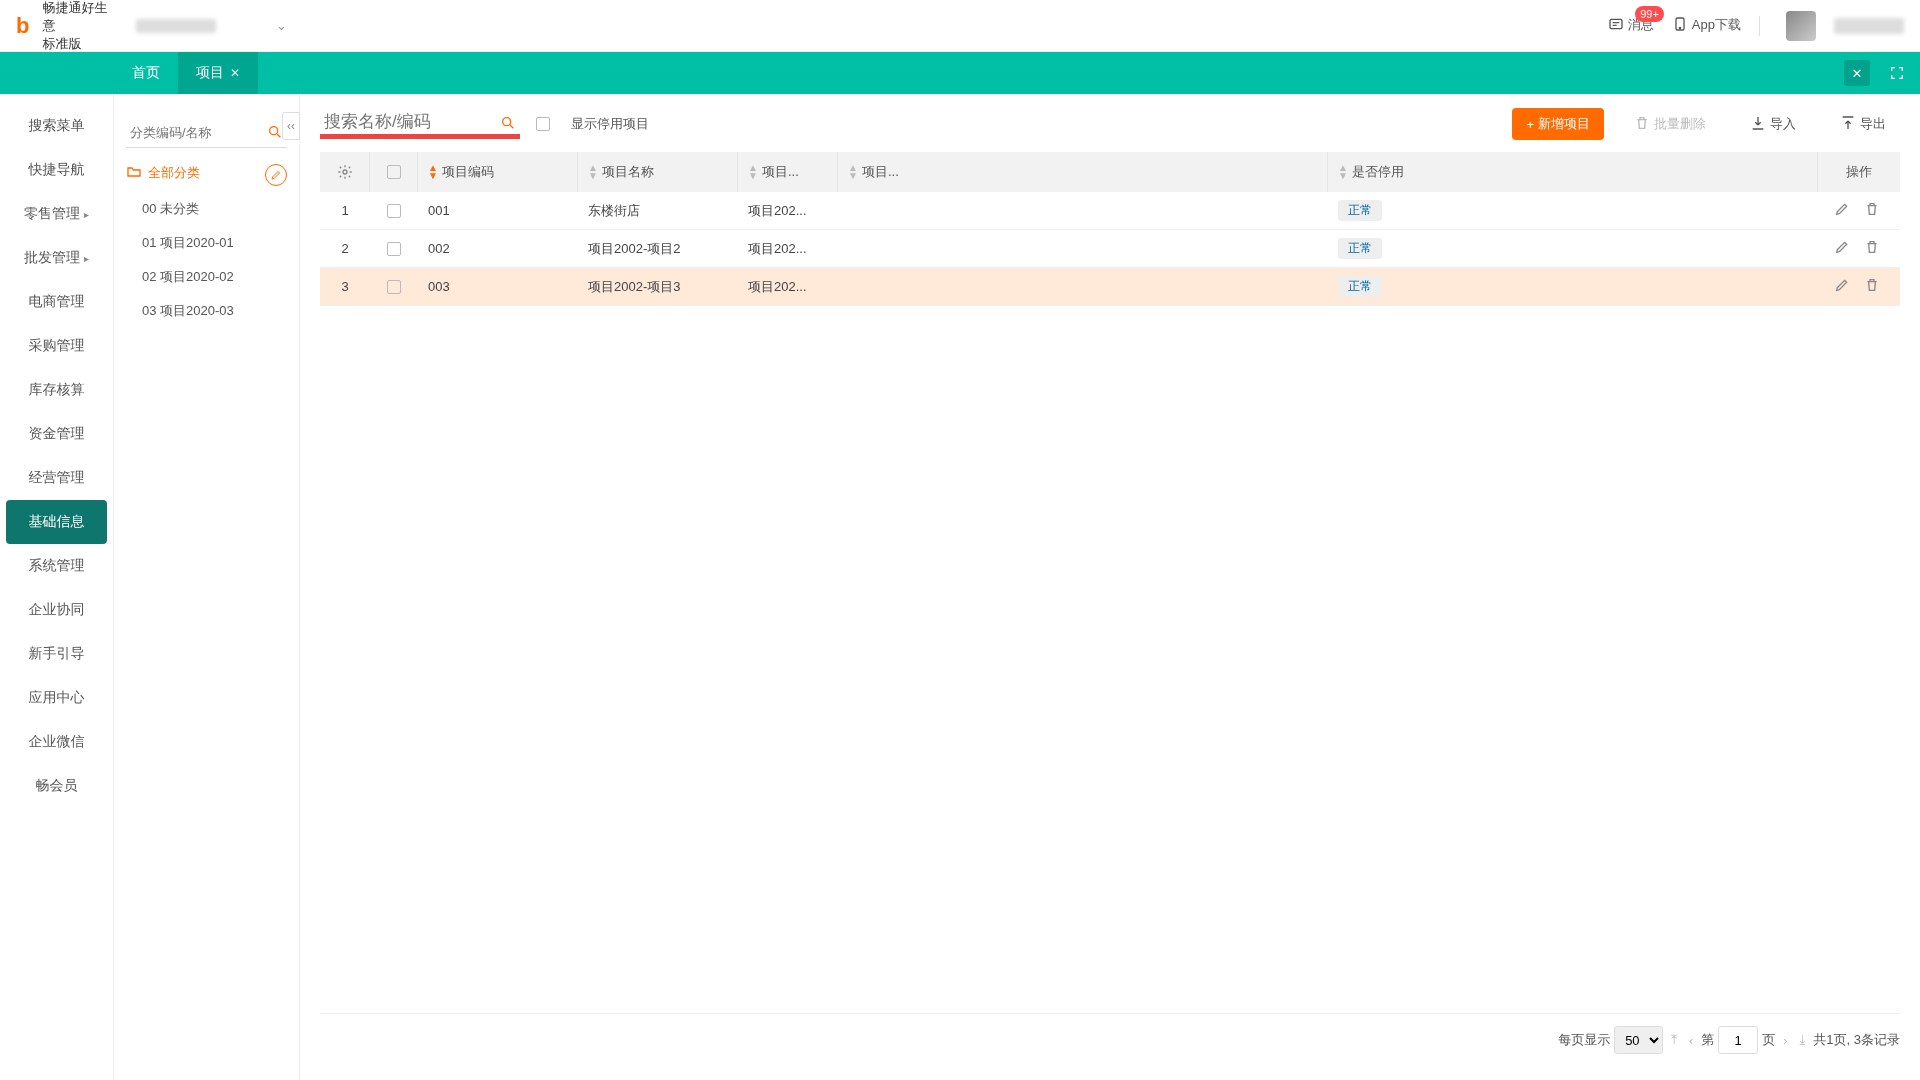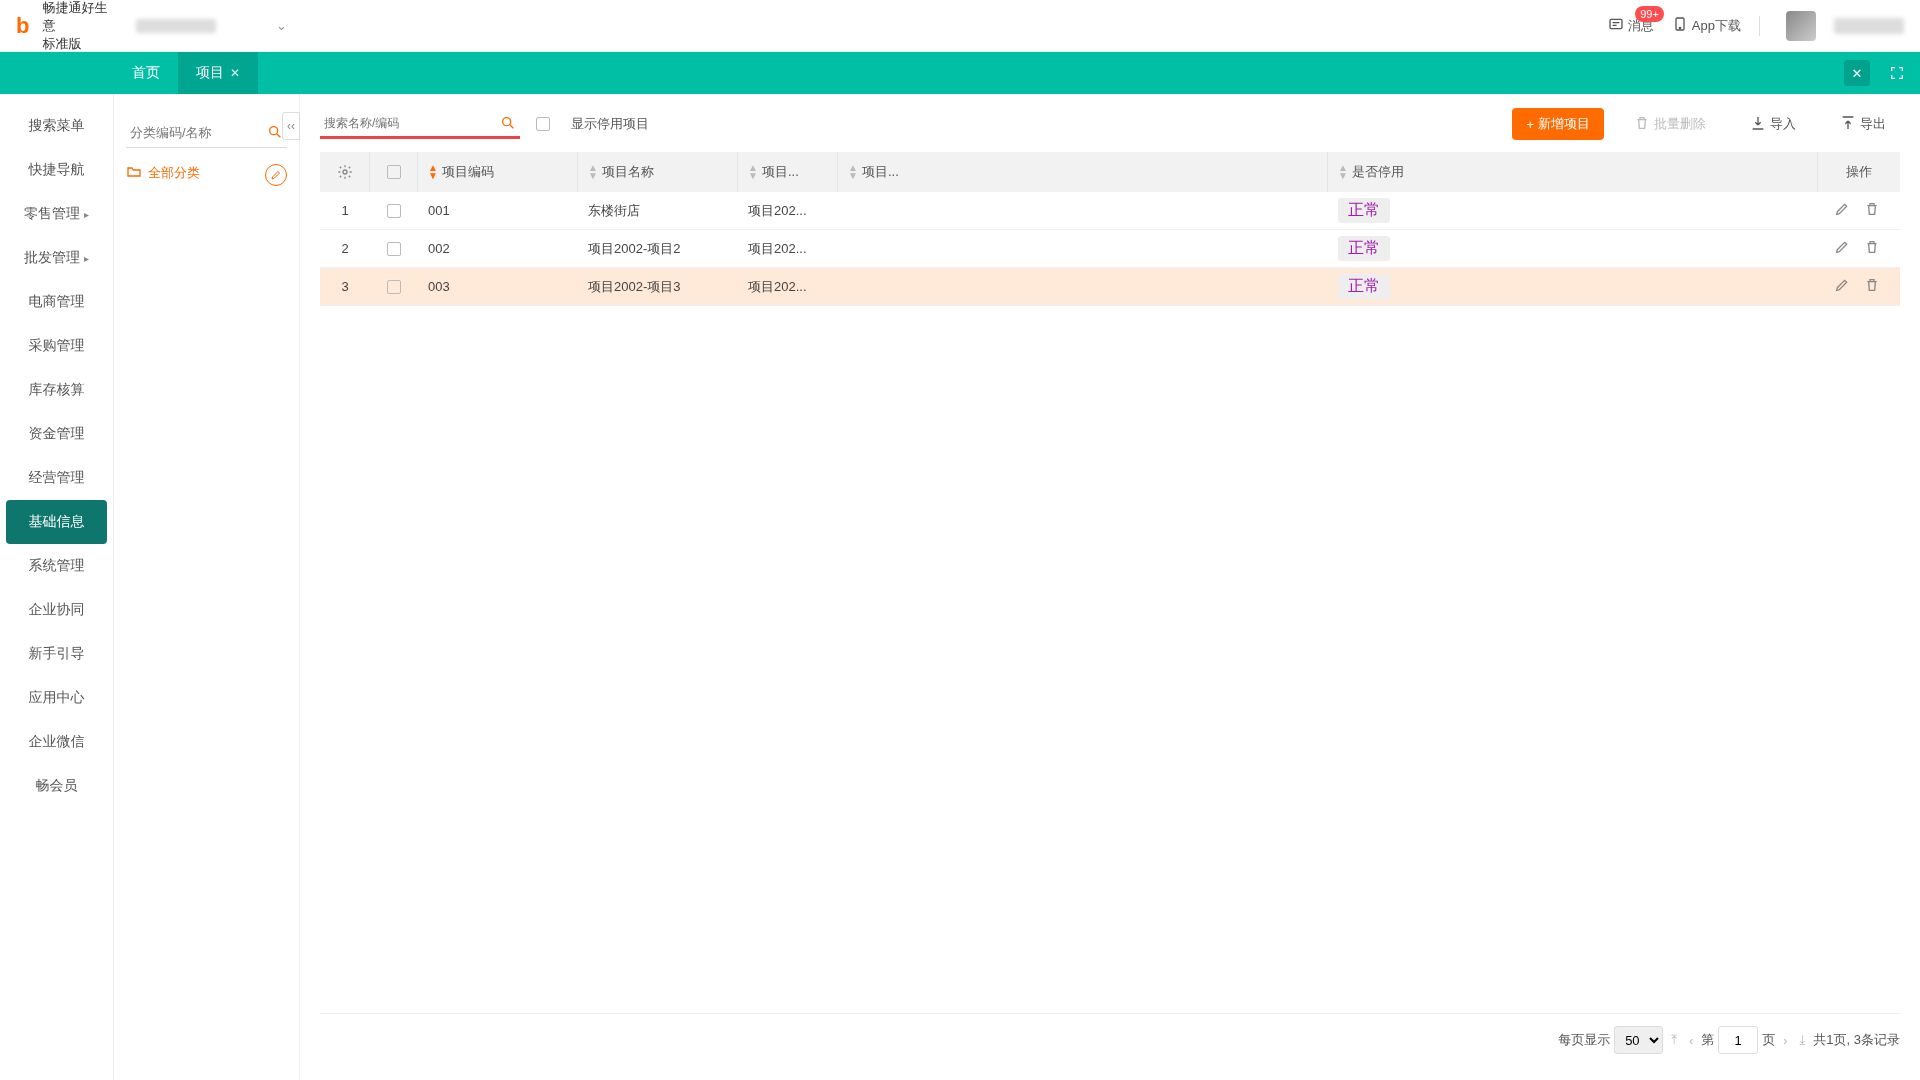--- a/index.html
+++ b/index.html
@@ -4,21 +4,21 @@
 <style>
 *{box-sizing:border-box;margin:0;padding:0;font-family:"Microsoft YaHei",Arial,sans-serif}
 body{background:#fff;font-size:13px;color:#333;width:1920px;height:1080px;overflow:hidden}
 .topbar{height:52px;display:flex;align-items:center;border-bottom:1px solid #eee;padding:0 16px}
 .logo-area{display:flex;align-items:center;width:100px}
 .logo-b{width:28px;height:28px;color:#ff6b00;font-weight:bold;font-size:22px;display:flex;align-items:center}
 .logo-text{display:flex;flex-direction:column;}
 .org-select{margin-left:20px;color:#999;display:flex;align-items:center;gap:60px;cursor:pointer}
 .flex-spacer{flex:1}
 .top-actions{display:flex;align-items:center;gap:18px}
-.top-action{display:flex;align-items:center;gap:4px;color:#555;cursor:pointer;position:relative;font-size:13px}
+.top-action{display:flex;gap:4px;color:#555;cursor:pointer;position:relative;font-size:13px}
 .badge{position:absolute;top:-10px;right:-10px;background:#ff4d4f;color:#fff;border-radius:10px;padding:0 5px;font-size:11px;line-height:16px}
 .avatar{width:30px;height:30px;background:linear-gradient(135deg,#888,#ccc);border-radius:4px;margin-left:8px}
 .tabbar{height:42px;background:#00bfa5;display:flex;align-items:center;position:relative}
 .tabbar-spacer{width:114px}
 .tab{height:100%;padding:0 18px;display:flex;align-items:center;color:#fff;cursor:pointer;gap:6px;font-size:14px}
 .tab.active{background:#00a68f}
 .tab-close-x{font-size:12px;opacity:.85}
 .tab-right{position:absolute;right:0;display:flex;align-items:center;gap:14px;padding-right:10px}
 .tab-right-btn{width:26px;height:26px;display:flex;align-items:center;justify-content:center;color:#fff;cursor:pointer}
 .tab-right-btn.dark{background:rgba(0,0,0,.15);border-radius:3px}
@@ -32,21 +32,21 @@
 .tree-search input{width:100%;height:30px;border:none;border-bottom:1px solid #ddd;padding:0 24px 0 4px;font-size:13px;outline:none}
 .tree-search .sicon{position:absolute;right:4px;top:6px;color:#ff6b00}
 .tree-header{display:flex;align-items:flex-start;padding:6px 12px;color:#ff6b00;font-size:13px}
 .tree-header .folder-icon{margin-right:6px}
 .edit-circle{margin-left:auto;width:22px;height:22px;border:1px solid #ff6b00;border-radius:50%;display:flex;align-items:center;justify-content:center;color:#ff6b00;font-size:12px}
 .tree-item{padding:8px 12px 8px 28px;color:#555;cursor:pointer;font-size:13px}
 .collapse-handle{position:absolute;right:-1px;top:18px;width:18px;height:28px;border:1px solid #ddd;background:#fff;display:flex;align-items:center;justify-content:center;color:#888;cursor:pointer;font-size:12px;border-radius:3px 0 0 3px}
 .main{flex:1;padding:14px 20px;display:flex;flex-direction:column}
 .toolbar{display:flex;align-items:center;gap:16px;margin-bottom:12px}
 .search-box{position:relative;width:200px}
-.search-box input{width:100%;height:30px;border:none;border-bottom:3px solid #ef4444;padding:0 24px 0 4px;font-size:12px;outline:none}
+.search-box input{width:100%;height:30px;border:none;border-bottom:5px solid #ef4444;padding:0 24px 0 4px;font-size:17px;outline:none}
 .search-box .sicon{position:absolute;right:4px;top:6px;color:#ff6b00}
 .chk-wrap{display:flex;align-items:center;gap:21px;color:#555;cursor:pointer}
 .chk-box{width:14px;height:14px;border:1px solid #bbb;border-radius:2px}
 .btn{height:32px;padding:0 14px;display:flex;align-items:center;gap:4px;border-radius:4px;cursor:pointer;font-size:13px}
 .btn.primary{background:#ff6b00;color:#fff}
 .btn.ghost{color:#555}
 .btn.disabled{color:#bbb;cursor:not-allowed}
 .table{border:0;width:100%}
 .thead{display:flex;background:#f2f2f2;height:40px;align-items:center;color:#555;font-size:13px}
 .th,.td{padding:0 10px;display:flex;align-items:center;height:100%}
@@ -56,21 +56,21 @@
 .tbody .trow{display:flex;height:38px;align-items:center;border-bottom:1px solid #f0f0f0;font-size:13px;color:#444}
 .tbody .trow.hover{background:#ffe9d9}
 .col-gear{width:50px;justify-content:center}
 .col-chk{width:48px;justify-content:center}
 .col-code{width:160px}
 .col-name{width:160px}
 .col-cat{width:100px}
 .col-cat2{width:490px}
 .col-status{width:490px}
 .col-ops{flex:1;justify-content:center}
-.chip{background:#eee;color:#a21caf;padding:2px 10px;border-radius:3px;font-size:16px}
+.chip{background:#eee;color:#0369a1;padding:2px 10px;border-radius:3px;font-size:12px}
 .row-ops{display:flex;gap:14px;color:#888;justify-content:flex-end;width:100%;padding-right:10px}
 .row-ops span{cursor:pointer}
 .pager{margin-top:auto;display:flex;align-items:center;justify-content:flex-end;gap:4px;padding:12px 0;color:#555;font-size:13px;border-top:1px solid #eee}
 .pager select,.pager input{height:28px;border:1px solid #ddd;border-radius:3px;padding:0 6px;font-size:13px}
 .pager input{width:40px;text-align:center}
 .pager .nav-btn{color:#bbb;cursor:pointer;padding:0 4px}
 .icon-svg{width:16px;height:16px;display:inline-block}
 .user-name-blur{width:70px;height:16px;background:#ddd;filter:blur(2px);border-radius:2px}
 .org-blur{width:80px;height:14px;background:#ddd;filter:blur(2px);border-radius:2px}
 </style>
@@ -208,20 +208,26 @@
             <path d="M3 6h6l2 3h10v9H3z"></path>
           </svg>
       </span>
       <span>全部分类</span>
       <span class="edit-circle">
         <svg width="12" height="12" viewBox="0 0 24 24" fill="none" stroke="currentColor" stroke-width="2">
             <path d="M4 20l4-1 11-11-3-3L5 16z"></path>
           </svg>
       </span>
     </div>
+    <div id="tree-items">
+        <div class="tree-item">00 未分类</div>
+        <div class="tree-item">01 项目2020-01</div>
+        <div class="tree-item">02 项目2020-02</div>
+        <div class="tree-item">03 项目2020-03</div>
+      </div>
     <div class="collapse-handle">
       <span>‹‹</span>
     </div>
   </div>
 
   <div class="main">
     <div class="toolbar">
       <div class="search-box">
         <input placeholder="搜索名称/编码" style="">
         <span class="sicon">

